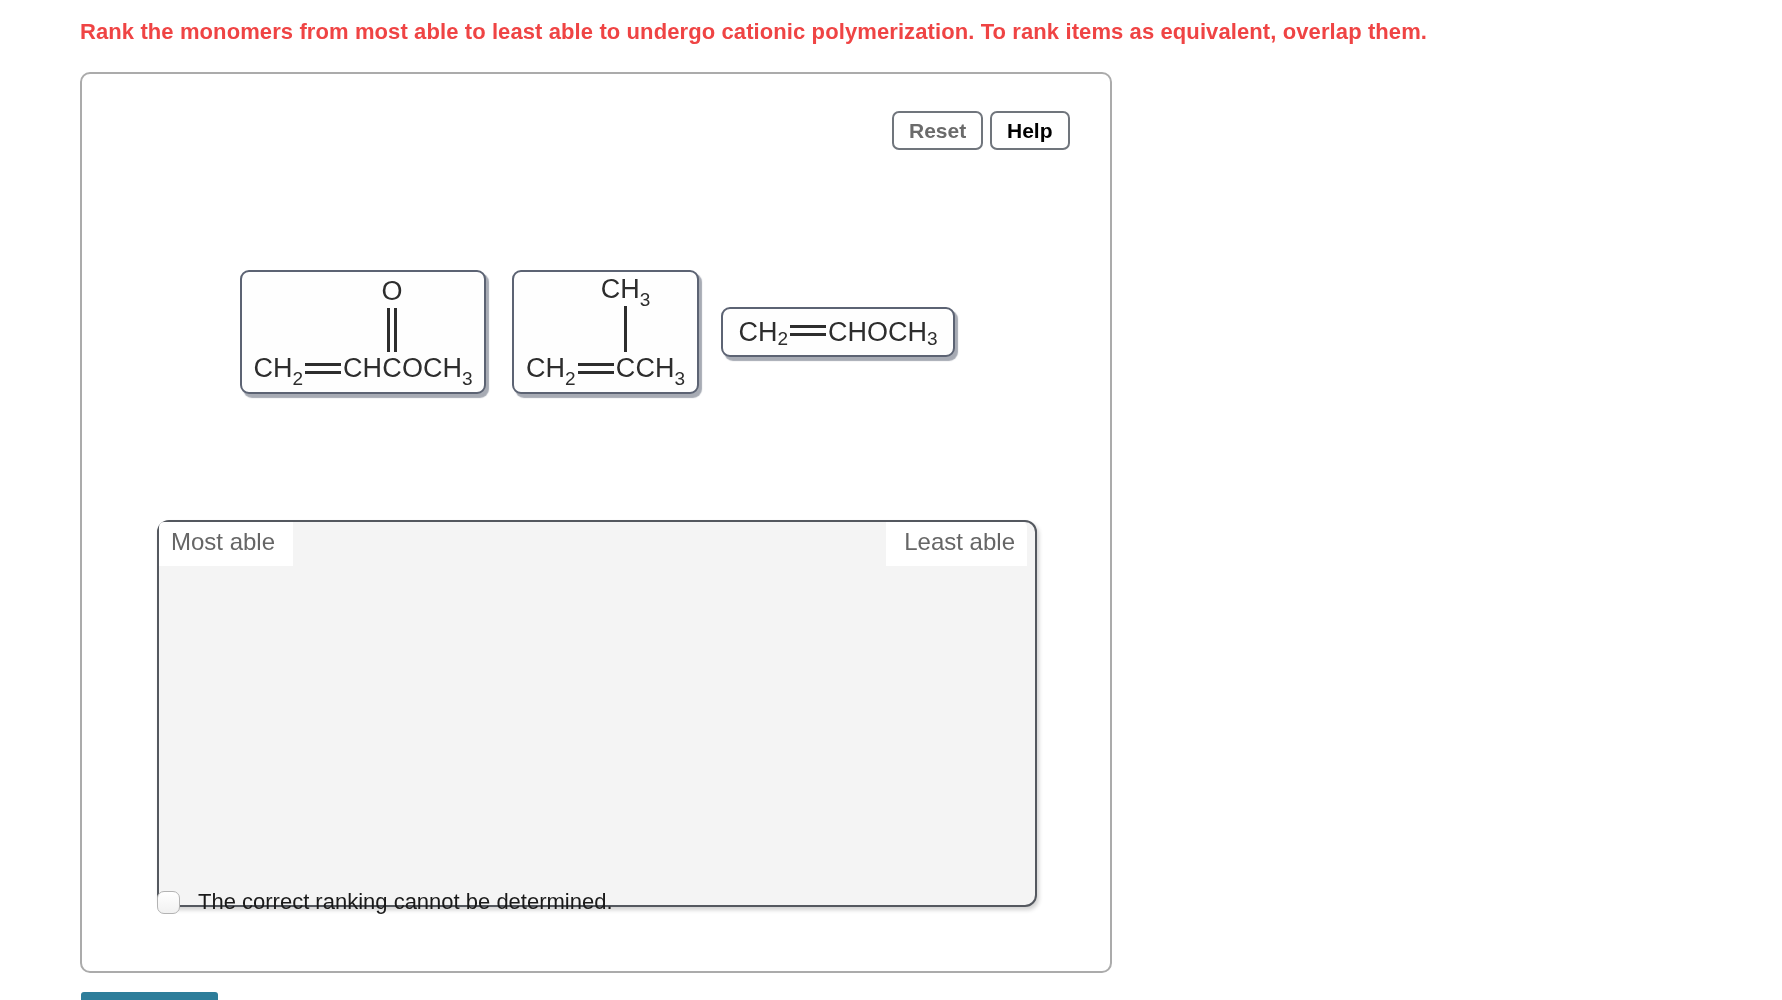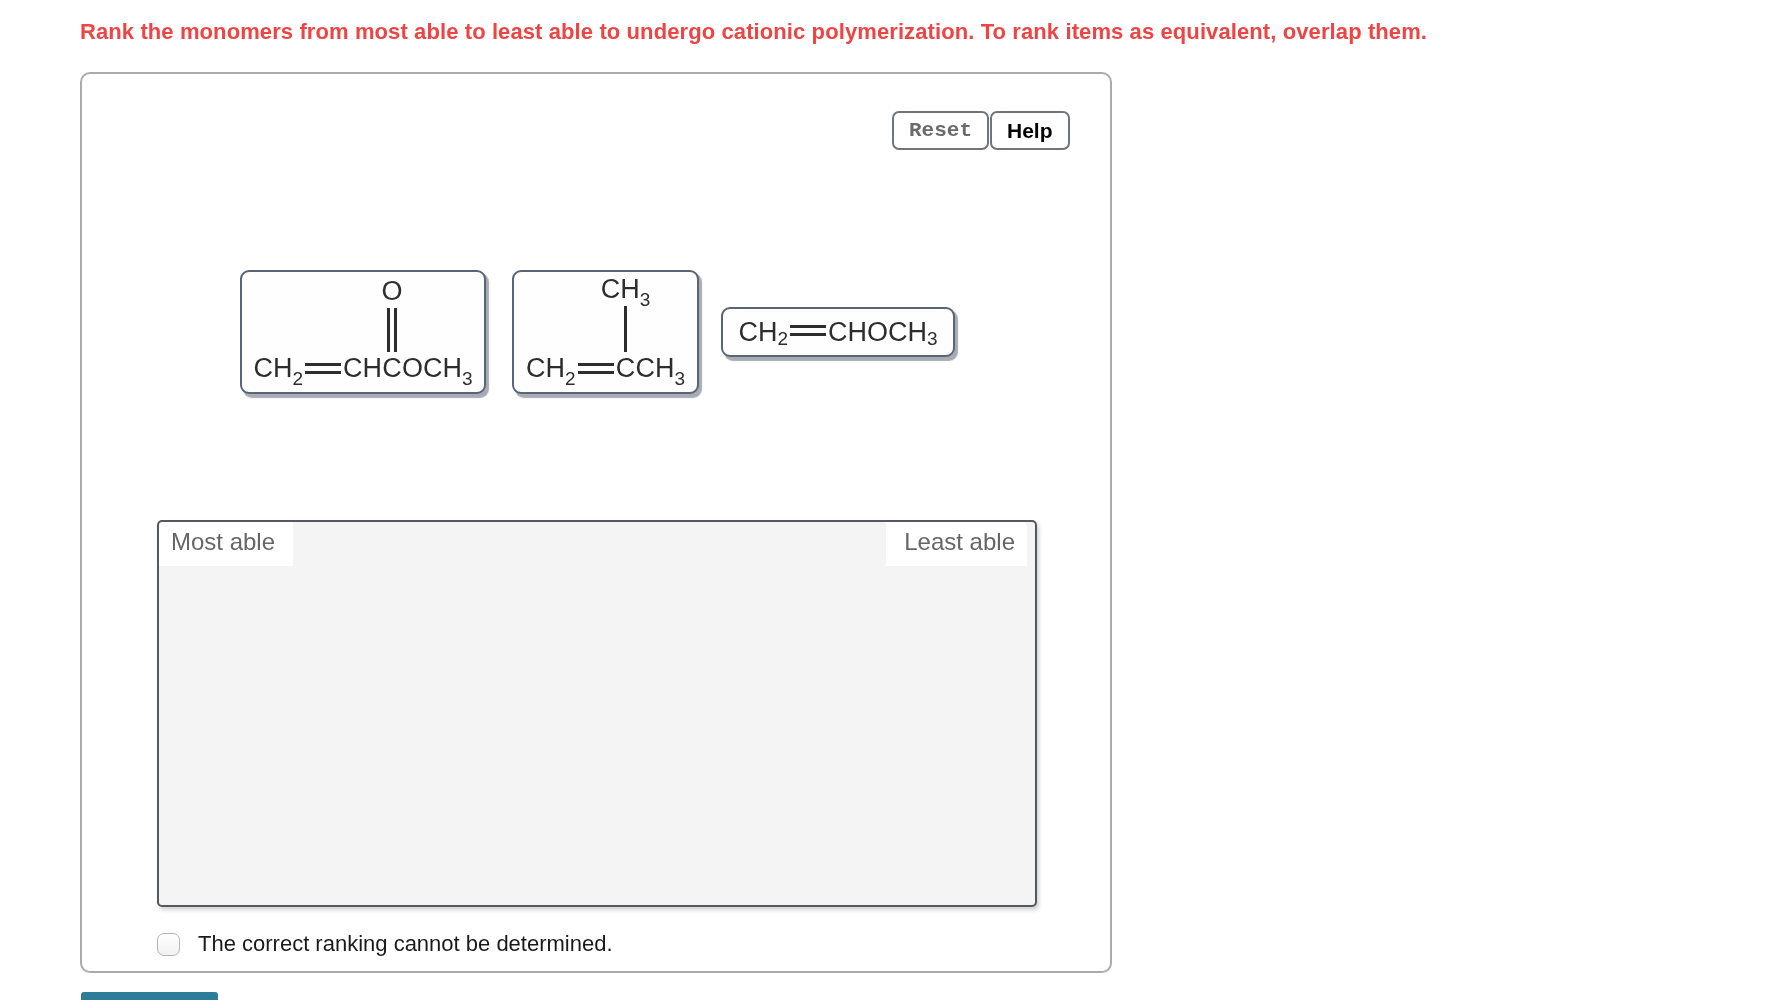--- a/index.html
+++ b/index.html
@@ -28,21 +28,21 @@
 
   
   .btn {
     position: absolute; top: 37px; height: 39px;
     padding: 0 15px; background: #ffffff;
     border: 2px solid #70757c; border-radius: 7px;
     font-family: "Liberation Sans", sans-serif;
     font-size: 21px; font-weight: bold; cursor: pointer;
     line-height: 35px;
   }
-  .btn-reset { left: 810px; color: #6b6b6b; font-family: Liberation Mono, monospace; }
+  .btn-reset { left: 810px; color: #6b6b6b; }
   .btn-help  { left: 908px; color: #000000; }
 
   
   .tile {
     position: absolute;
     background: #fefefe;
     border: 2.5px solid #5c6373; border-radius: 9px;
     box-shadow: 3px 3.5px 1px rgba(95,102,118,0.55);
     display: flex; justify-content: center;
     color: #2d2d2d; font-size: 27px;
@@ -75,35 +75,35 @@
   .vsbond { 
     width: 3px; height: 46px; background: #2d2d2d; margin: 3px 0;
   }
   .branch { display: flex; align-items: flex-end; white-space: nowrap; }
 
   
   .rank-box {
     position: absolute; left: 75px; top: 446px;
     width: 880px; height: 387px;
     background: #f4f4f4;
-    border: 2.5px solid #54585f; border-radius: 5px;
+    border: 2.5px solid #54585f; border-radius: 12px;
     box-shadow: 2px 3px 4px rgba(0,0,0,0.18);
   }
   .rank-label {
     position: absolute; top: 0;
     background: #ffffff; color: #666666;
     font-size: 24px; line-height: 1;
     padding: 8px 18px 12px 12px;
   }
   .rank-most  { left: 0; border-top-left-radius: 5px; }
   .rank-least { right: 8px; border-top-right-radius: 5px; padding: 8px 12px 12px 18px; }
 
   
   .cannot-row {
-    position: absolute; left: 75px; top: 857px;
+    position: absolute; left: 75px; top: 815px;
     display: flex; align-items: center; gap: 18px;
   }
   .cannot-checkbox {
     appearance: none; -webkit-appearance: none;
     width: 23px; height: 23px;
     border: 1.5px solid #b3b3b3; border-radius: 7px;
     background: linear-gradient(#ffffff, #f1f1f1);
     cursor: pointer; flex: 0 0 auto;
   }
   .cannot-label { font-size: 22px; color: #1a1a1a; cursor: pointer; }

